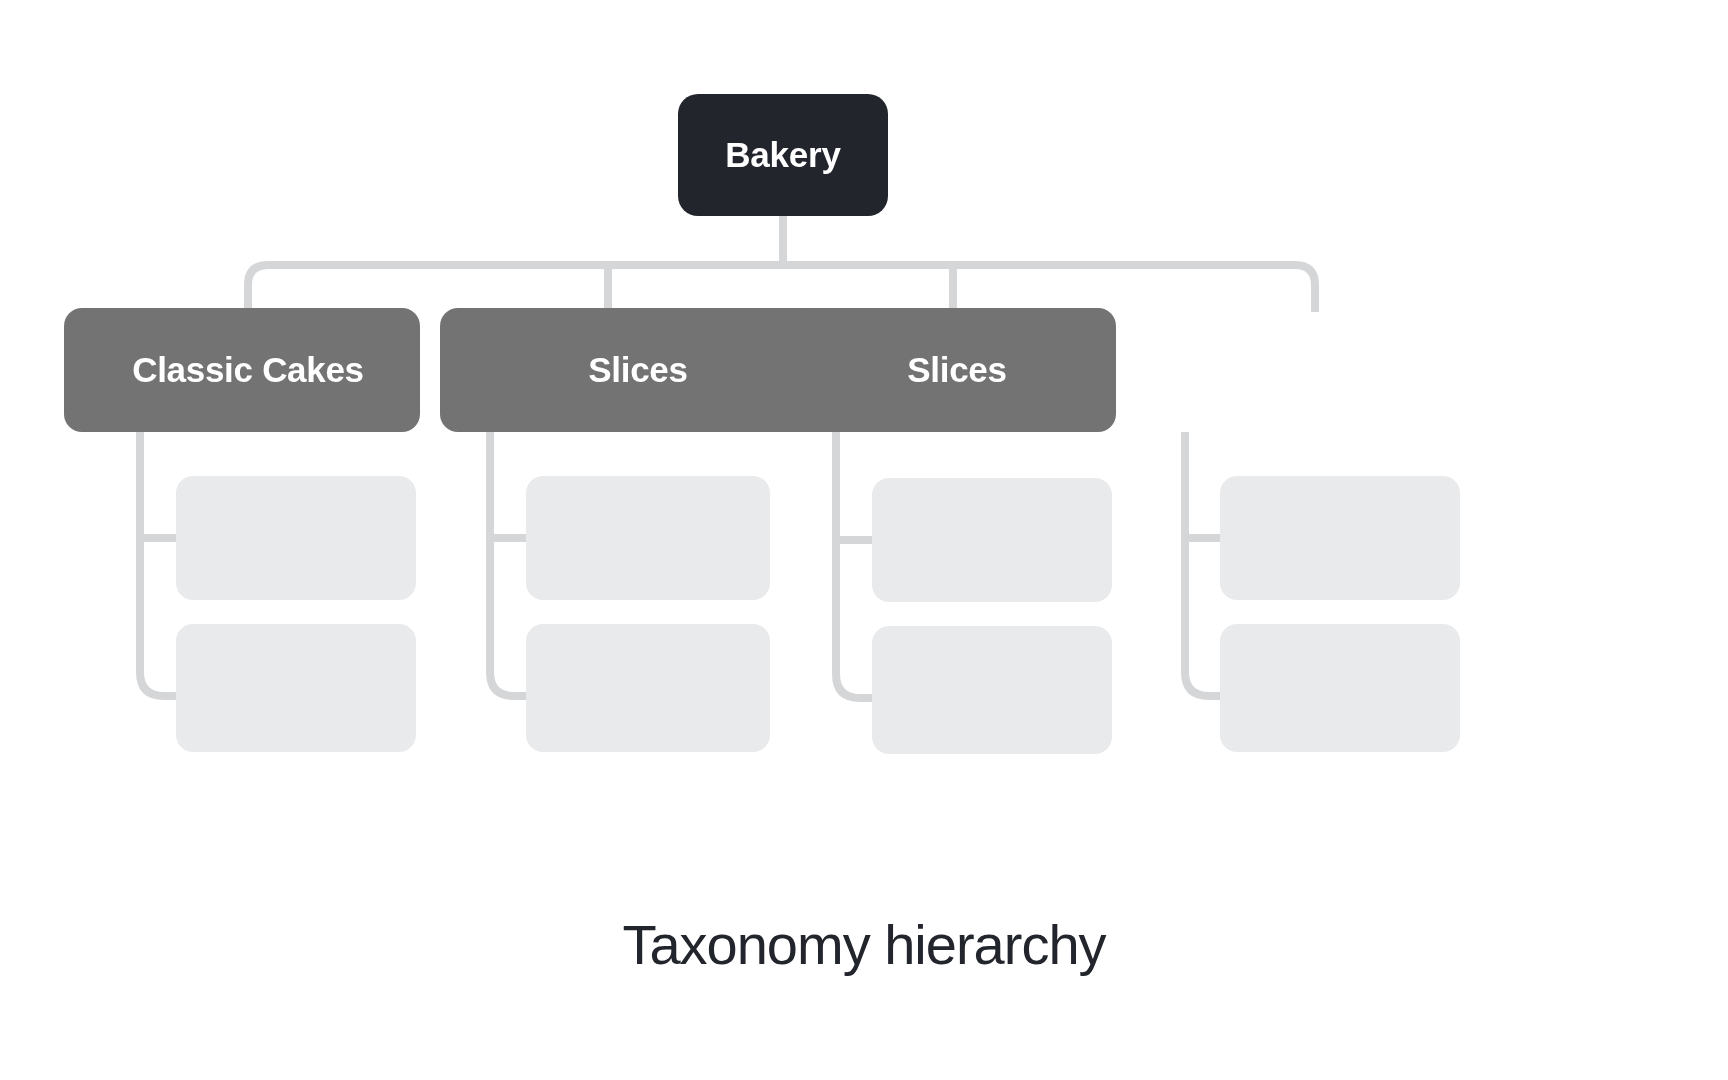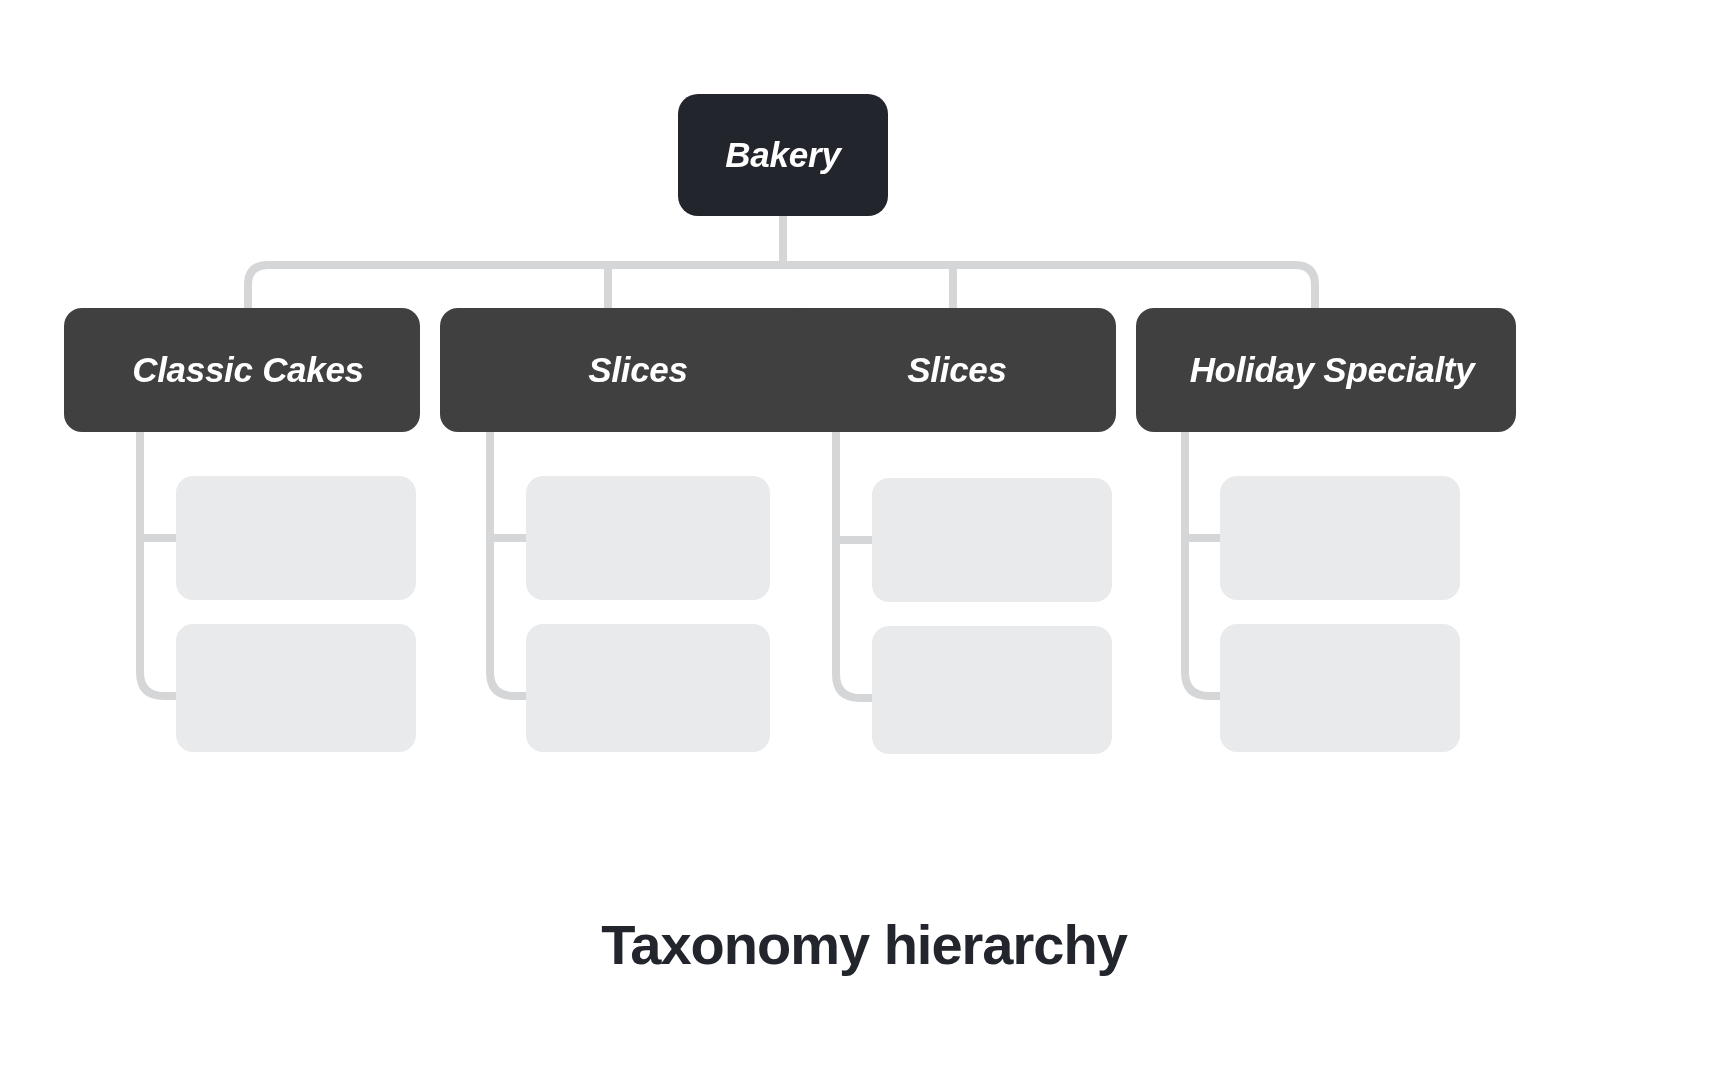--- a/index.html
+++ b/index.html
@@ -26,35 +26,34 @@
     height: 1080px;
     pointer-events: none;
   }
   .node {
     position: absolute;
     box-sizing: border-box;
     display: flex;
     align-items: center;
     justify-content: center;
     border-radius: 18px;
-    font-style: italic;
   }
   .node-root {
     background: #23252D;
     border-radius: 20px;
   }
   .node-root .node-label {
     color: #FFFFFF;
     font-size: 35px;
     font-weight: bold;
     letter-spacing: -0.2px;
     white-space: nowrap;
   }
   .node-child {
-    background: #404040;
+    background: #737373;
     padding-left: 12px;
   }
   .node-child .node-label {
     color: #FFFFFF;
     font-size: 35px;
     font-weight: bold;
     letter-spacing: -0.3px;
     white-space: nowrap;
   }
   .node-placeholder {
@@ -64,21 +63,21 @@
     box-sizing: border-box;
   }
   #caption {
     position: absolute;
     left: 0;
     top: 912px;
     width: 1728px;
     text-align: center;
     color: #23252D;
     font-size: 56px;
-    font-weight: bold;
+    font-weight: normal;
     letter-spacing: -1px;
   }
 </style>
 </head>
 <body>
 
 <div id="diagram-root">
 
   <svg id="connector-layer" viewBox="0 0 1728 1080" width="1728" height="1080" xmlns="http://www.w3.org/2000/svg">
 
@@ -116,23 +115,20 @@
   </div>
 
   <div class="node node-child" style="left:440px; top:308px; width:384px; height:124px;">
     <span class="node-label">Slices</span>
   </div>
 
   <div class="node node-child" style="left:786px; top:308px; width:330px; height:124px;">
     <span class="node-label">Slices</span>
   </div>
 
-  <div class="node node-child" style="left:1136px; top:308px; width:380px; height:124px;">
-    <span class="node-label">Holiday Specialty</span>
-  </div>
 
   <div class="node-placeholder" style="left:176px; top:476px; width:240px; height:124px;"></div>
   <div class="node-placeholder" style="left:176px; top:624px; width:240px; height:128px;"></div>
 
   <div class="node-placeholder" style="left:526px; top:476px; width:244px; height:124px;"></div>
   <div class="node-placeholder" style="left:526px; top:624px; width:244px; height:128px;"></div>
 
   <div class="node-placeholder" style="left:872px; top:478px; width:240px; height:124px;"></div>
   <div class="node-placeholder" style="left:872px; top:626px; width:240px; height:128px;"></div>
 

